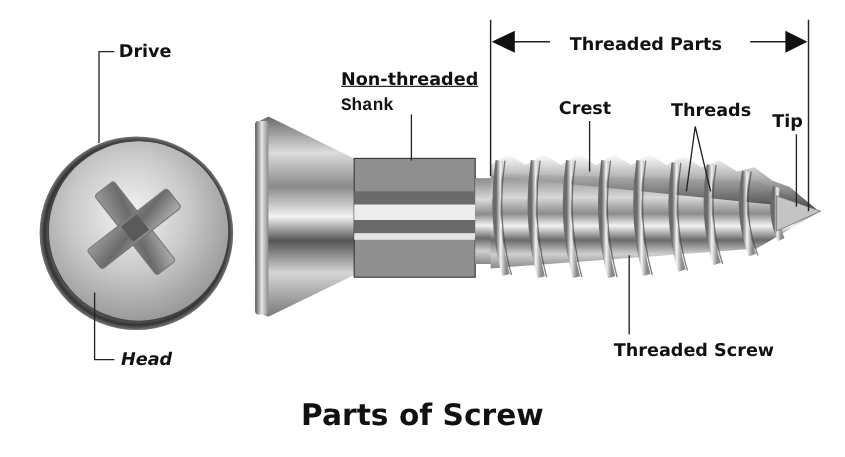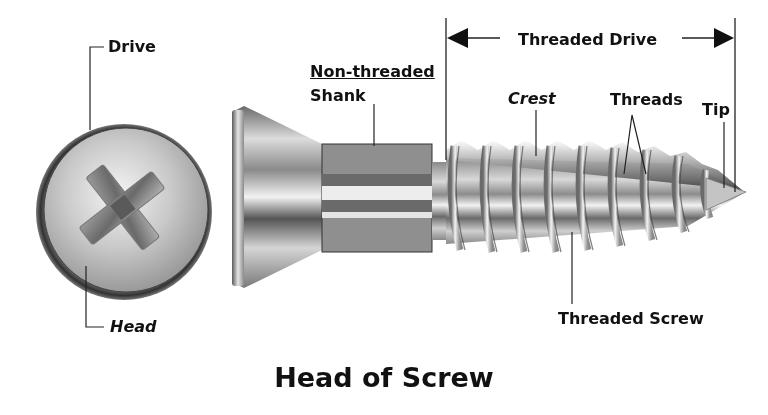--- a/index.html
+++ b/index.html
@@ -134,20 +134,20 @@
     <line x1="536" y1="110" x2="536" y2="156"></line>
     <polyline points="624,174 632,115 646,174"></polyline>
     <line x1="724" y1="122" x2="724" y2="188"></line>
     <line x1="572" y1="232" x2="572" y2="304"></line>
   </g>
 </svg>
 
 <div class="lbl" style="left:108px;top:39px;">Drive</div>
 <div class="lbl" style="left:110px;top:319px;font-style:italic;">Head</div>
 <div class="lbl" style="left:310px;top:64px;text-decoration:underline;">Non-threaded</div>
-<div class="lbl" style="left:310px;top:88px;">Shank</div>
-<div class="lbl" style="left:518px;top:32px;">Threaded Drive</div>
-<div class="lbl" style="left:508px;top:91px;font-style:italic;">Crest</div>
+<div class="lbl" style="left:310px;top:88px;font-family:Liberation Mono, monospace;">Shank</div>
+<div class="lbl" style="left:518px;top:32px;">Threaded Parts</div>
+<div class="lbl" style="left:508px;top:91px;">Crest</div>
 <div class="lbl" style="left:610px;top:92px;text-align:right;">Threads</div>
 <div class="lbl" style="left:702px;top:102px;">Tip</div>
 <div class="lbl" style="left:558px;top:311px;">Threaded Screw</div>
 
-<div class="title">Head of Screw</div>
+<div class="title">Parts of Screw</div>
 
 </body></html>

